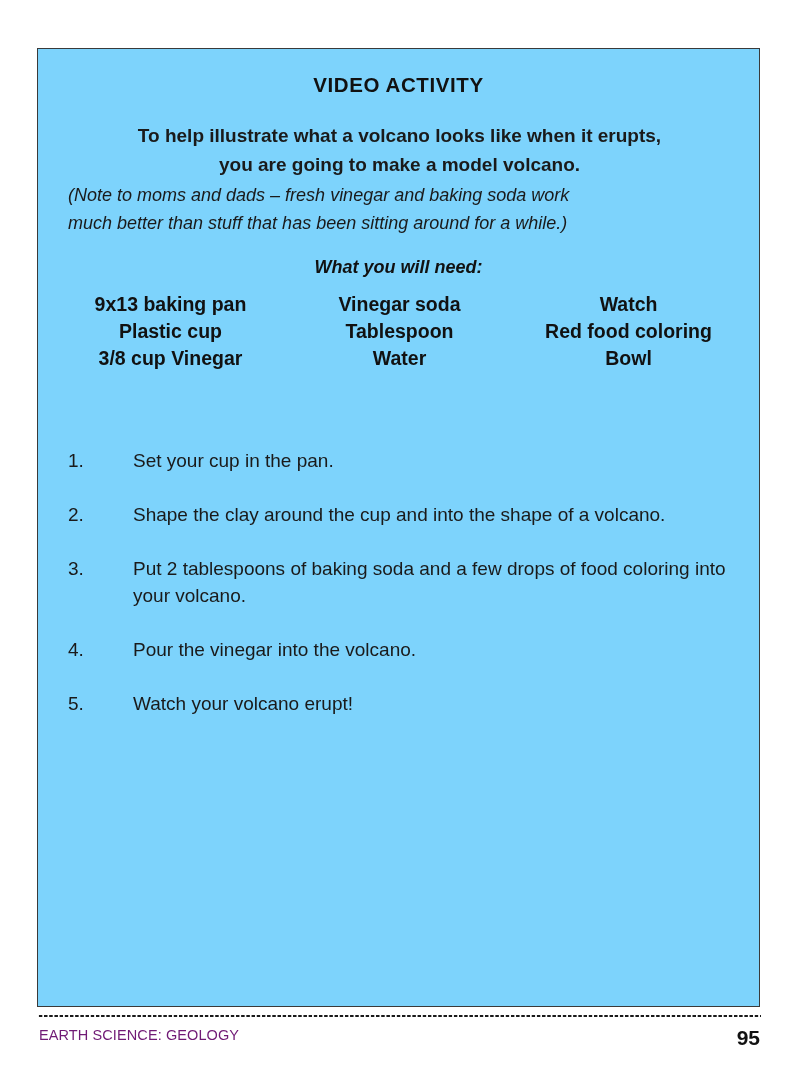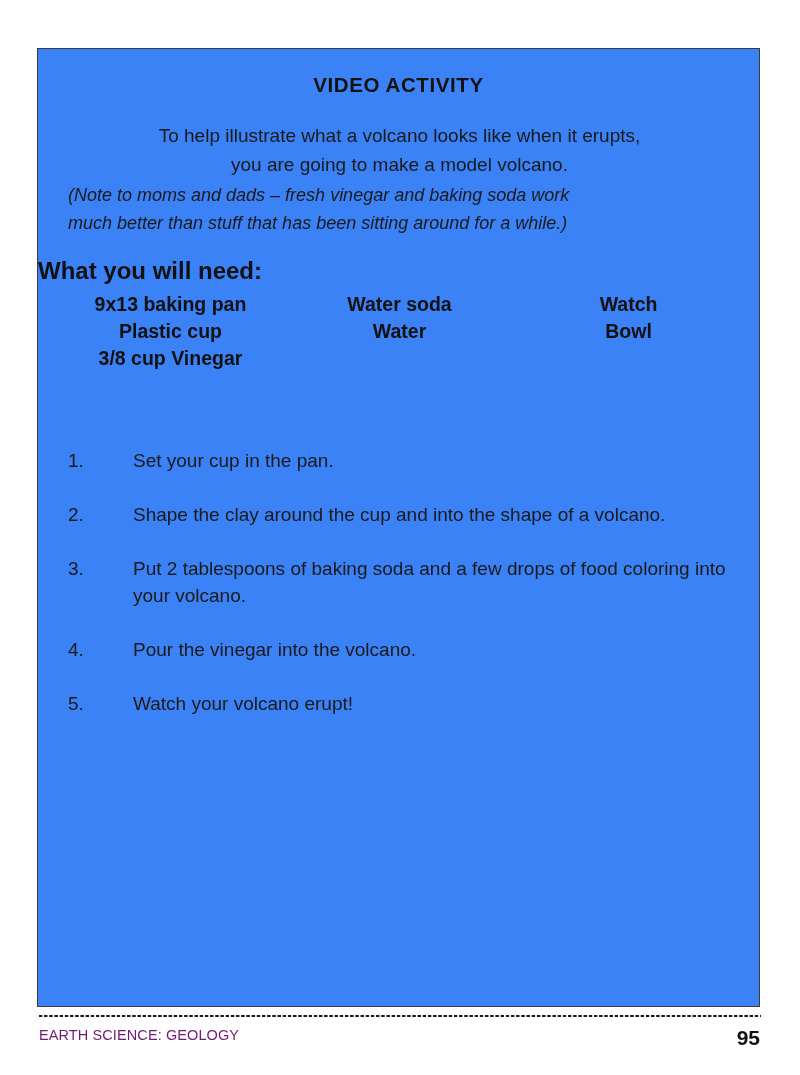--- a/index.html
+++ b/index.html
@@ -18,21 +18,21 @@
 
   
   .page-frame {
     position: absolute;
     left: 37px;
     top: 48px;
     width: 723px;
     height: 959px;
     border: 1.6px solid #3a3a3a;
     box-sizing: border-box;
-    background: #3b82f6;
+    background: #7dd3fc;
   }
 
   .frame-inner {
     position: absolute;
     left: 0;
     top: 0;
     width: 100%;
     height: 100%;
   }
 
@@ -53,21 +53,21 @@
   .intro-block {
     position: absolute;
     left: 40px;
     top: 72px;
     width: 643px;
     text-align: center;
     font-size: 19px;
     line-height: 29px;
     color: #1a1a1a;
   }
-  .intro-line { display: block; white-space: nowrap; }
+  .intro-line { display: block; white-space: nowrap; font-weight: bold; }
 
   
   .note-block {
     position: absolute;
     left: 30px;
     top: 132px;
     width: 663px;
     text-align: left;
     font-style: italic;
     font-size: 18px;
@@ -75,24 +75,25 @@
     color: #1a1a1a;
   }
   .note-line { display: block; white-space: nowrap; }
 
   
   .need-heading {
     position: absolute;
     left: 0;
     top: 208px;
     width: 100%;
-    text-align: left;
-    font-size: 24px;
-    font-weight: bold;
-    color: #111;
+    text-align: center;
+    font-size: 18px;
+    font-weight: bold;
+    color: #111;
+    font-style: italic;
   }
 
   
   .materials {
     position: absolute;
     left: 18px;
     top: 242px;
     width: 687px;
     display: flex;
     flex-direction: row;
@@ -191,25 +192,27 @@
 
     <div class="need-heading">What you will need:</div>
 
     <div class="materials">
       <div class="materials-col">
         <span class="material-item">9x13 baking pan</span>
         <span class="material-item">Plastic cup</span>
         <span class="material-item">3/8 cup Vinegar</span>
       </div>
       <div class="materials-col">
-        <span class="material-item">Water soda</span>
+        <span class="material-item">Vinegar soda</span>
+        <span class="material-item">Tablespoon</span>
         <span class="material-item">Water</span>
       </div>
       <div class="materials-col">
         <span class="material-item">Watch</span>
+        <span class="material-item">Red food coloring</span>
         <span class="material-item">Bowl</span>
       </div>
     </div>
 
     <div class="steps">
       <div class="step-row">
         <span class="step-num">1.</span>
         <span class="step-text">Set your cup in the pan.</span>
       </div>
       <div class="step-row">

